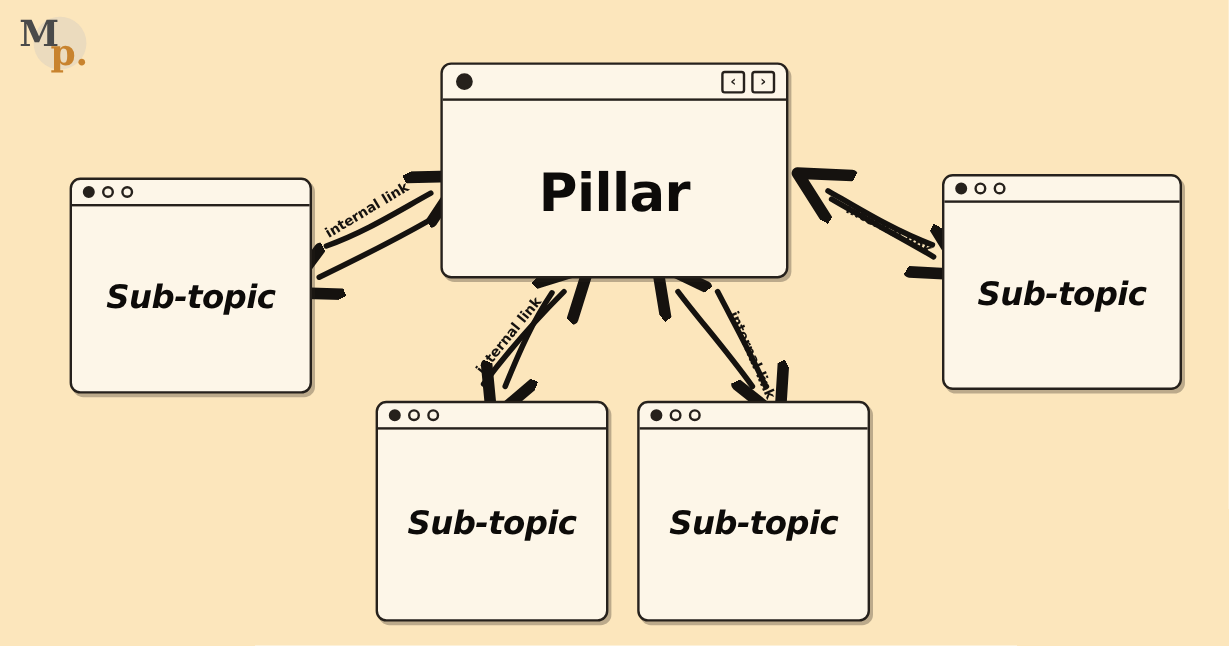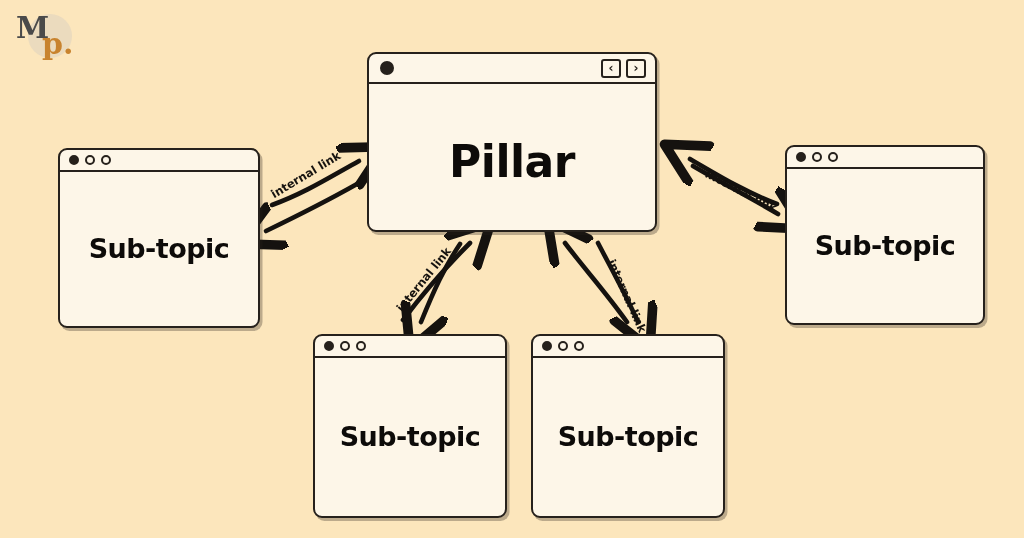--- a/index.html
+++ b/index.html
@@ -134,20 +134,21 @@
     height: 22px;
     padding-left: 9px;
   }
   .window.sub .dots { gap: 6px; }
   .window.sub .dot {
     width: 10px;
     height: 10px;
   }
   .window.sub .body {
     top: 22px;
+    font-style: italic;
   }
   .window.sub .win-title {
     font-size: 27px;
   }
 
   #window-sub-left   { left: 58px;  top: 148px; width: 202px; height: 180px; }
   #window-sub-right  { left: 785px; top: 145px; width: 200px; height: 180px; }
   #window-sub-bottom-left  { left: 313px; top: 334px; width: 194px; height: 184px; }
   #window-sub-bottom-right { left: 531px; top: 334px; width: 194px; height: 184px; }
 

